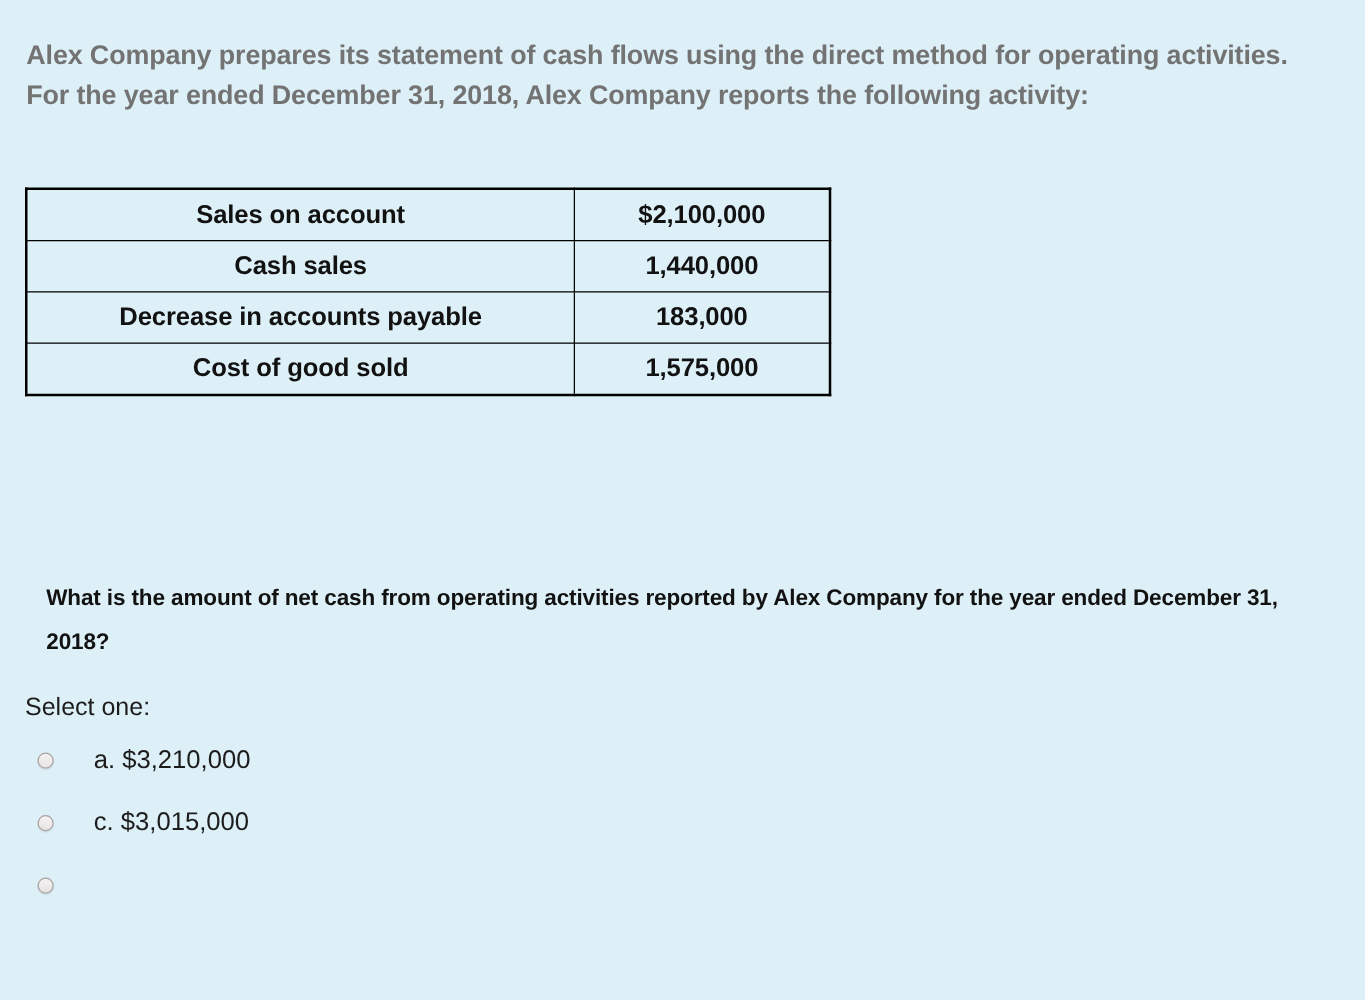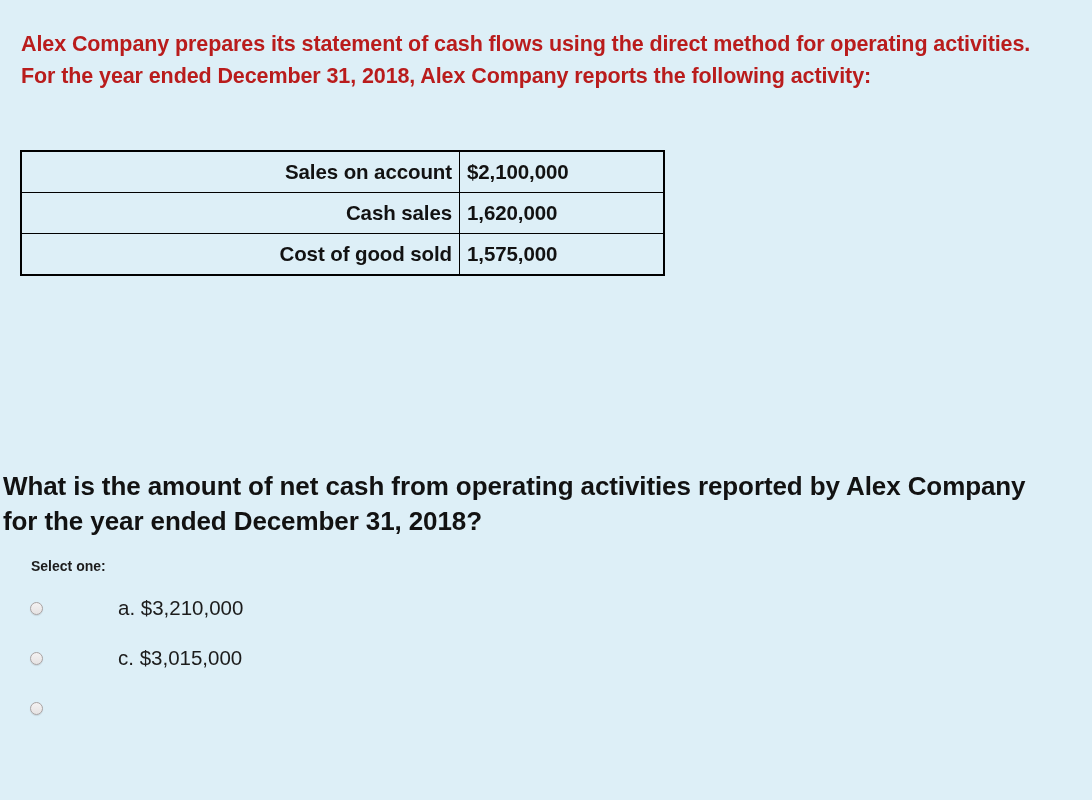--- a/index.html
+++ b/index.html
@@ -25,21 +25,21 @@
   
   .intro {
     position: absolute;
     left: 21px;
     top: 6px;
     width: 1034px;
     font-size: 21.5px;
     font-weight: bold;
     line-height: 32px;
     letter-spacing: -0.1px;
-    color: #b91c1c;
+    color: #737373;
   }
 
   
   .data-table {
     position: absolute;
     left: 20px;
     top: 150px;
     width: 612px;
     border-collapse: collapse;
     table-layout: fixed;
@@ -50,47 +50,47 @@
     height: 40px;
     font-size: 20.5px;
     font-weight: bold;
     color: #121212;
     padding: 0 7px;
     line-height: 40px;
     letter-spacing: -0.1px;
   }
   .data-table td.label {
     width: 423px;
-    text-align: right;
+    text-align: center;
   }
   .data-table td.value {
     width: 189px;
-    text-align: left;
+    text-align: center;
   }
 
   
   .question {
     position: absolute;
-    left: 3px;
+    left: 37px;
     top: 443px;
     width: 1040px;
-    font-size: 26px;
+    font-size: 18px;
     font-weight: bold;
     line-height: 35px;
     letter-spacing: -0.1px;
     color: #121212;
   }
 
   
   .select-one {
     position: absolute;
-    left: 31px;
+    left: 20px;
     top: 553px;
-    font-size: 14px;
-    font-weight: bold;
+    font-size: 20px;
+    font-weight: normal;
     color: #1c1c1c;
     line-height: 26px;
   }
 
   
   .options {
     position: absolute;
     left: 0px;
     top: 594px;
     width: 600px;
@@ -113,39 +113,42 @@
   }
   .option-label {
     position: absolute;
     left: 75px;
     top: 0px;
     font-size: 20.5px;
     font-weight: normal;
     line-height: 28px;
     color: #1c1c1c;
     white-space: nowrap;
-    margin-left: 43px;
   }
 </style>
 </head>
 <body style="background: rgb(221, 239, 247);">
 
 <div class="page">
 
   <p class="intro">Alex Company prepares its statement of cash flows using the direct method for operating activities. For the year ended December 31, 2018, Alex Company reports the following activity:</p>
 
   <table class="data-table">
     <tbody>
       <tr class="row">
         <td class="label">Sales on account</td>
         <td class="value">$2,100,000</td>
       </tr>
       <tr class="row">
         <td class="label">Cash sales</td>
-        <td class="value">1,620,000</td>
+        <td class="value">1,440,000</td>
+      </tr>
+      <tr class="row">
+        <td class="label">Decrease in accounts payable</td>
+        <td class="value">183,000</td>
       </tr>
       <tr class="row">
         <td class="label">Cost of good sold</td>
         <td class="value">1,575,000</td>
       </tr>
     </tbody>
   </table>
 
   <p class="question">What is the amount of net cash from operating activities reported by Alex Company for the year ended December 31, 2018?</p>
 

